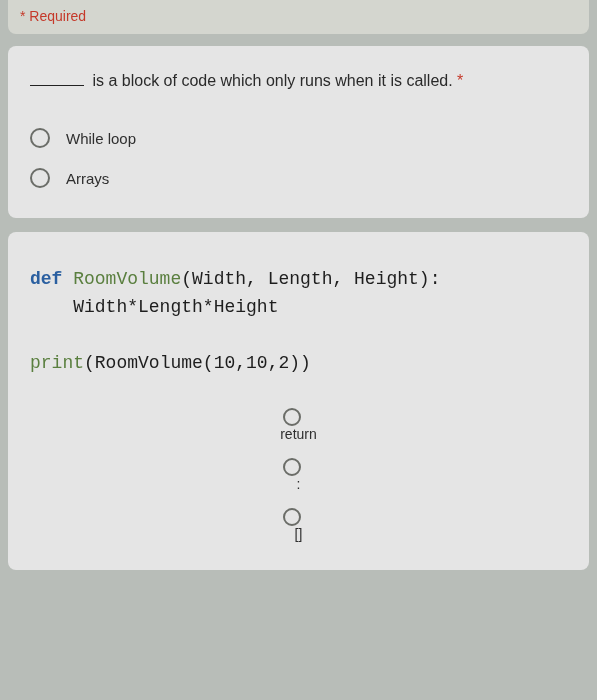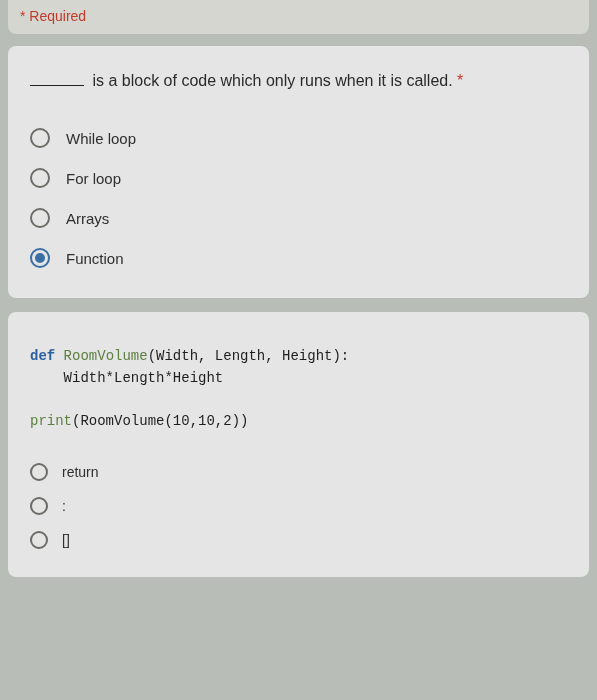--- a/index.html
+++ b/index.html
@@ -63,33 +63,33 @@
     top: 3px; left: 3px; right: 3px; bottom: 3px;
     background: #3a6ea5;
     border-radius: 50%;
   }
   .option-label {
     font-size: 15px;
     color: #2f2f2f;
   }
   .code-block {
     font-family: "Courier New", monospace;
-    font-size: 14px;
+    font-size: 18px;
     color: #1e1e1e;
     line-height: 1.55;
     margin: 10px 0 22px 0;
     white-space: pre;
   }
   .kw-def   { color: #2a5fa0; font-weight: bold; }
   .kw-name  { color: #5a7f3f; }
   .kw-print { color: #5a7f3f; }
   .asterisk { color: #c5392a; }
   .card2 .option-label { font-size: 14px; }
   .card2 .radio { width: 18px; height: 18px; margin-right: 14px; }
-  .card2 .option-row { padding: 8px 0; }
+  .card2 .option-row { padding: 8px 0; flex-direction: column; }
 </style>
 </head>
 <body>
 
 <div class="required-bar">
   <span>* Required</span>
 </div>
 
 <div class="card">
   <div class="question-title">
@@ -97,29 +97,21 @@
     <span>is a block of code which only runs when it is called.</span>
     <span class="asterisk">*</span>
   </div>
 
   <div class="option-row">
     <span class="radio"></span>
     <span class="option-label">While loop</span>
   </div>
   <div class="option-row">
     <span class="radio"></span>
-    <span class="option-label">For loop</span>
-  </div>
-  <div class="option-row">
-    <span class="radio"></span>
     <span class="option-label">Arrays</span>
-  </div>
-  <div class="option-row">
-    <span class="radio selected"></span>
-    <span class="option-label">Function</span>
   </div>
 </div>
 
 <div class="card card2">
 
   <div class="code-block"><span class="kw-def">def</span><span class="kw-name"> RoomVolume</span><span>(Width, Length, Height):</span>
 <span>    Width*Length*Height</span>
 
 <span class="kw-print">print</span><span>(RoomVolume(10,10,2))</span></div>
 

